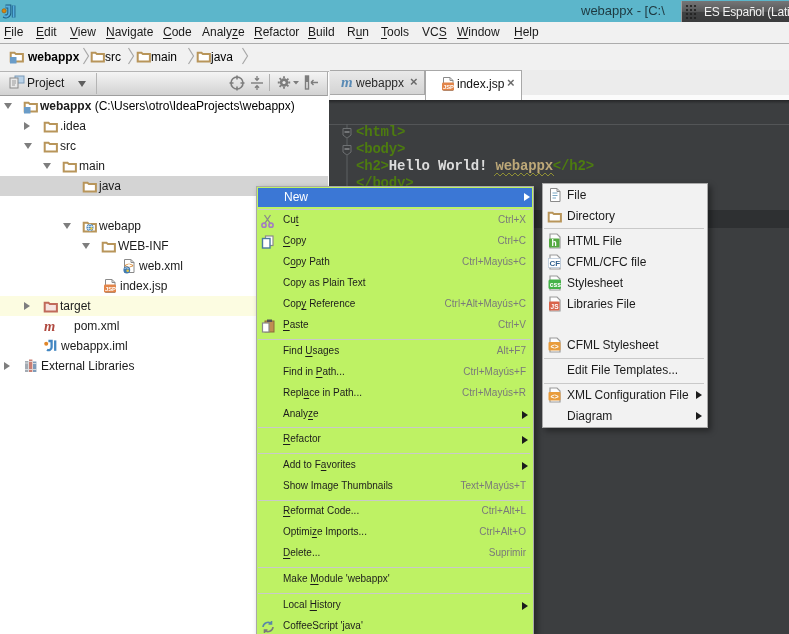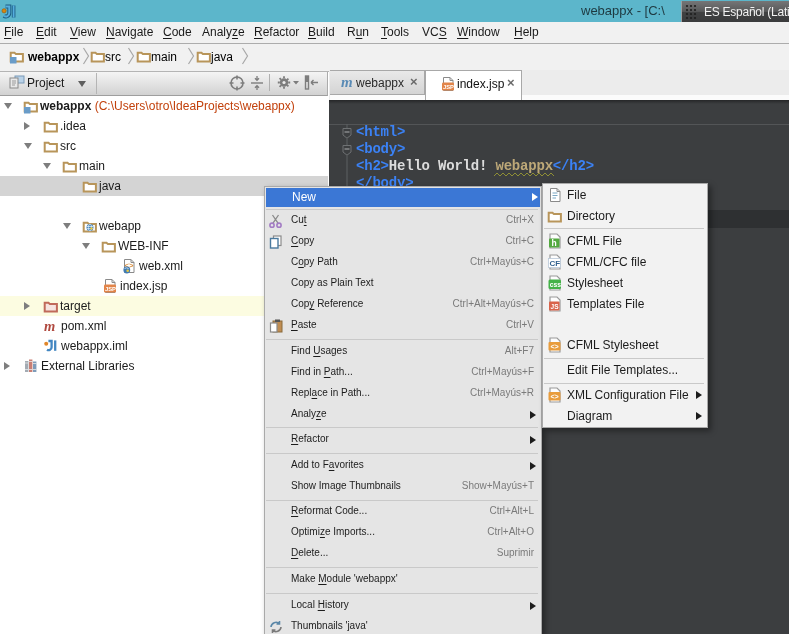--- a/index.html
+++ b/index.html
@@ -33,30 +33,30 @@
 .arr.dn{border-left:4.5px solid transparent;border-right:4.5px solid transparent;border-top:6px solid #7e7e7e}
 .arr.rt{border-top:4.5px solid transparent;border-bottom:4.5px solid transparent;border-left:6px solid #7e7e7e}
 
 #edback{left:329px;top:70px;width:460px;height:564px;background:#3c3e40}
 #tabstrip{left:329px;top:70px;width:460px;height:30px;background:#ececec}
 #edshadow{left:329px;top:100px;width:460px;height:4px;background:linear-gradient(rgba(0,0,0,.38),rgba(0,0,0,0))}
 #hline{left:329px;top:124px;width:460px;height:1px;background:#535557}
 #caretband{left:329px;top:210px;width:460px;height:18px;background:#2e3032}
 #code{left:356px;top:124px;font-family:"Liberation Mono",monospace;font-size:14px;line-height:17px;font-weight:bold;
   letter-spacing:-0.2px;white-space:pre;color:#dcdcdc}
-.tg{color:#3b82f6}
+.tg{color:#4d7c0f}
 .wa{color:#bda878}
 #tab1{left:330px;top:70px;width:95px;height:25px;background:linear-gradient(#e9e9e9,#d4d4d4);
   border:1px solid #a8a8a8;border-left:none;box-sizing:border-box}
 #tab2{left:425px;top:70px;width:97px;height:30px;background:#fff;border:1px solid #a8a8a8;border-bottom:none;box-sizing:border-box}
 #tabfill{left:330px;top:95px;width:95px;height:5px;background:#fcfcfc}
 #tabfill2{left:522px;top:95px;width:267px;height:5px;background:#fbfbfb}
 .tx{color:#6a6a6a;font-size:13px;font-weight:bold}
 
-#cmenu{left:264px;top:186px;width:276px;height:448px;background:#e5e5e5;
+#cmenu{left:256px;top:186px;width:276px;height:448px;background:#bef264;
   border:1px solid #a9a9a9;border-bottom:none;box-shadow:3px 3px 6px rgba(0,0,0,.4)}
 #smenu{left:542px;top:183px;width:164px;height:243px;background:#f2f2f2;
   border:1px solid #a9a9a9;box-shadow:3px 3px 6px rgba(0,0,0,.4)}
 .mi{position:absolute;left:0;width:100%;height:21px;font-size:10px;color:#1c1c1c}
 .mi .lb{position:absolute;left:26px;top:3px;white-space:nowrap}
 .mi .sc{position:absolute;right:7px;top:3px;color:#7a7a7a}
 .mi .ic{position:absolute;left:3px;top:2px}
 .sep{position:absolute;left:1px;width:272px;height:1px;background:#c9c9c9}
 .mar{position:absolute;right:5px;top:6px;width:0;height:0;
   border-top:4.5px solid transparent;border-bottom:4.5px solid transparent;border-left:6px solid #1c1c1c}
@@ -129,21 +129,21 @@
   </div>
   <div class="a" style="left:96px;top:73px;width:1px;height:21px;background:#b5b5b5"></div>
 
   <div class="a" id="tree">
 <div class="trow" style="top:0px;">
         <span class="arr dn" style="left:4px;top:7px"></span>
         <svg style="position:absolute;left:23px;top:2px" width="16" height="16" viewBox="0 0 16 16">
           <path d="M1.7 4.7 h3.8 l1.4 1.4 h7 v7.4 h-12.2 z" fill="#fff" stroke="#b8955a" stroke-width="2"></path>
           <rect x="1" y="9" width="6.5" height="6.5" fill="#6a9cc8"></rect>
         </svg>
-        <span class="lbl" style="left:40px"><b>webappx</b> <span style="color:#c2410c">(C:\Users\otro\IdeaProjects\webappx)</span></span>
+        <span class="lbl" style="left:40px"><b>webappx</b> <span style="color:#000000">(C:\Users\otro\IdeaProjects\webappx)</span></span>
       </div>
 <div class="trow" style="top:20px;">
         <span class="arr rt" style="left:24px;top:5.5px"></span>
         <svg style="position:absolute;left:43px;top:2px" width="16" height="16" viewBox="0 0 16 16">
           <path d="M1.7 4.7 h3.8 l1.4 1.4 h7 v7.4 h-12.2 z" fill="#fff" stroke="#b8955a" stroke-width="2"></path>
         </svg>
         <span class="lbl" style="left:60px">.idea</span>
       </div>
 <div class="trow" style="top:40px;">
         <span class="arr dn" style="left:24px;top:7px"></span>
@@ -207,21 +207,21 @@
         <span class="arr rt" style="left:24px;top:5.5px"></span>
         <svg style="position:absolute;left:43px;top:2px" width="16" height="16" viewBox="0 0 16 16">
           <path d="M1.7 4.7 h3.8 l1.4 1.4 h7 v7.4 h-12.2 z" fill="#f6e4e0" stroke="#c06a5a" stroke-width="2"></path>
         </svg>
         <span class="lbl" style="left:60px">target</span>
       </div>
 <div class="trow" style="top:220px;">
         <svg style="position:absolute;left:43px;top:2px" width="16" height="16" viewBox="0 0 16 16">
           <text x="1" y="13" font-size="14.5px" font-weight="bold" font-style="italic" fill="#b0493f" font-family="Liberation Serif">m</text>
         </svg>
-        <span class="lbl" style="left:61px">pom.xml</span>
+        <span class="lbl" style="left:74px">pom.xml</span>
       </div>
 <div class="trow" style="top:240px;">
         <svg style="position:absolute;left:43px;top:2px" width="16" height="16" viewBox="0 0 16 16">
           <circle cx="3.2" cy="5.8" r="2" fill="#e0862a"></circle>
           <path d="M5.4 3 H8.6 V9.2 a3 3 0 0 1 -4.6 2.5" stroke="#4387c2" stroke-width="2.3" fill="none"></path>
           <path d="M12.2 2.4 V12.8" stroke="#4387c2" stroke-width="2.3" fill="none"></path>
         </svg>
         <span class="lbl" style="left:61px">webappx.iml</span>
       </div>
 <div class="trow" style="top:260px;">
@@ -388,21 +388,21 @@
         <span class="lb"><u>R</u>efactor</span>
         <span class="mar"></span>
       </div>
 <div class="sep" style="top:266.0px"></div>
 <div class="mi" style="top:268.8px">
         <span class="lb">Add to F<u>a</u>vorites</span>
         <span class="mar"></span>
       </div>
 <div class="mi" style="top:289.8px">
         <span class="lb">Show Image Thumbnails</span>
-        <span class="sc">Show+Mayús+T</span>
+        <span class="sc">Text+Mayús+T</span>
       </div>
 <div class="sep" style="top:312.6px"></div>
 <div class="mi" style="top:336.4px">
         <span class="lb">Optimi<u>z</u>e Imports...</span>
         <span class="sc">Ctrl+Alt+O</span>
       </div>
 <div class="mi" style="top:315.4px">
         <span class="lb"><u>R</u>eformat Code...</span>
         <span class="sc">Ctrl+Alt+L</span>
       </div>
@@ -417,21 +417,21 @@
 <div class="sep" style="top:405.8px"></div>
 <div class="mi" style="top:408.6px">
         <span class="lb">Local <u>H</u>istory</span>
         <span class="mar"></span>
       </div>
 <div class="mi" style="top:429.6px">
         <svg class="ic" width="16" height="16" viewBox="0 0 16 16">
           <path d="M3 8 a5 5 0 0 1 8.5 -3.2 M11.5 2 v3 h-3" stroke="#5a87a8" stroke-width="1.6" fill="none"></path>
           <path d="M13 8 a5 5 0 0 1 -8.5 3.2 M4.5 14 v-3 h3" stroke="#7a7a7a" stroke-width="1.6" fill="none"></path>
         </svg>
-        <span class="lb">Thumbnails 'java'</span>
+        <span class="lb">CoffeeScript 'java'</span>
       </div>
 </div>
 
   <div class="a" id="smenu">
 <div class="smi" style="top:1.0px">
         <svg class="ic" width="16" height="16" viewBox="0 0 16 16">
           <path d="M3.5 1.5 h6.5 l3 3 v10 h-9.5 z" fill="#fff" stroke="#8a8a8a" stroke-width="1"></path>
           <path d="M10 1.5 v3 h3" fill="none" stroke="#8a8a8a" stroke-width="1"></path>
           <path d="M5.5 6 h5 M5.5 8.5 h5 M5.5 11 h3.5" stroke="#7ba7c4" stroke-width="1.1"></path>
         </svg>
@@ -443,21 +443,21 @@
         </svg>
         <span class="lb">Directory</span>
       </div>
 <div class="ssep" style="top:44.3px"></div>
 <div class="smi" style="top:46.8px">
         <svg class="ic" width="16" height="16" viewBox="0 0 16 16">
           <path d="M3 1 h7 l3 3 v11 h-10 z" fill="#fdfdfd" stroke="#9a9a9a" stroke-width="1.2"></path>
           <rect x="2" y="5.5" width="10.5" height="9" rx="1" fill="#53a93f"></rect>
           <text x="4.6" y="12.8" font-size="8.5" font-weight="bold" fill="#fff" font-family="Liberation Sans">h</text>
         </svg>
-        <span class="lb">CFML File</span>
+        <span class="lb">HTML File</span>
       </div>
 <div class="smi" style="top:67.7px">
         <svg class="ic" width="16" height="16" viewBox="0 0 16 16">
           <path d="M3 1 h7 l3 3 v11 h-10 z" fill="#fdfdfd" stroke="#9a9a9a" stroke-width="1.2"></path>
           <rect x="1.5" y="4.5" width="12" height="9" fill="#ffffff" stroke="#b8c8d8" stroke-width="0.8"></rect>
           <text x="2.4" y="11.8" font-size="8" font-weight="bold" fill="#33628e" font-family="Liberation Sans">CF</text>
         </svg>
         <span class="lb">CFML/CFC file</span>
       </div>
 <div class="smi" style="top:88.6px">
@@ -467,21 +467,21 @@
           <text x="2.7" y="11.8" font-size="6.8" font-weight="bold" fill="#fff" font-family="Liberation Sans">css</text>
         </svg>
         <span class="lb">Stylesheet</span>
       </div>
 <div class="smi" style="top:109.5px">
         <svg class="ic" width="16" height="16" viewBox="0 0 16 16">
           <path d="M3 1 h7 l3 3 v11 h-10 z" fill="#fdfdfd" stroke="#9a9a9a" stroke-width="1.2"></path>
           <rect x="2" y="5.5" width="10.5" height="9" rx="1" fill="#d9634a"></rect>
           <text x="3.6" y="12.6" font-size="6.5" font-weight="bold" fill="#fff" font-family="Liberation Sans">JS</text>
         </svg>
-        <span class="lb">Templates File</span>
+        <span class="lb">Libraries File</span>
       </div>
 <div class="smi" style="top:151.3px">
         <svg class="ic" width="16" height="16" viewBox="0 0 16 16">
           <path d="M3 1 h7 l3 3 v11 h-10 z" fill="#fdfdfd" stroke="#9a9a9a" stroke-width="1.2"></path>
           <rect x="1.5" y="5" width="12" height="8.5" rx="1" fill="#e89c3c"></rect>
           <text x="3.4" y="11.8" font-size="7" font-weight="bold" fill="#fff" font-family="Liberation Mono">&lt;&gt;</text>
         </svg>
         <span class="lb">CFML Stylesheet</span>
       </div>
 <div class="ssep" style="top:173.7px"></div>

